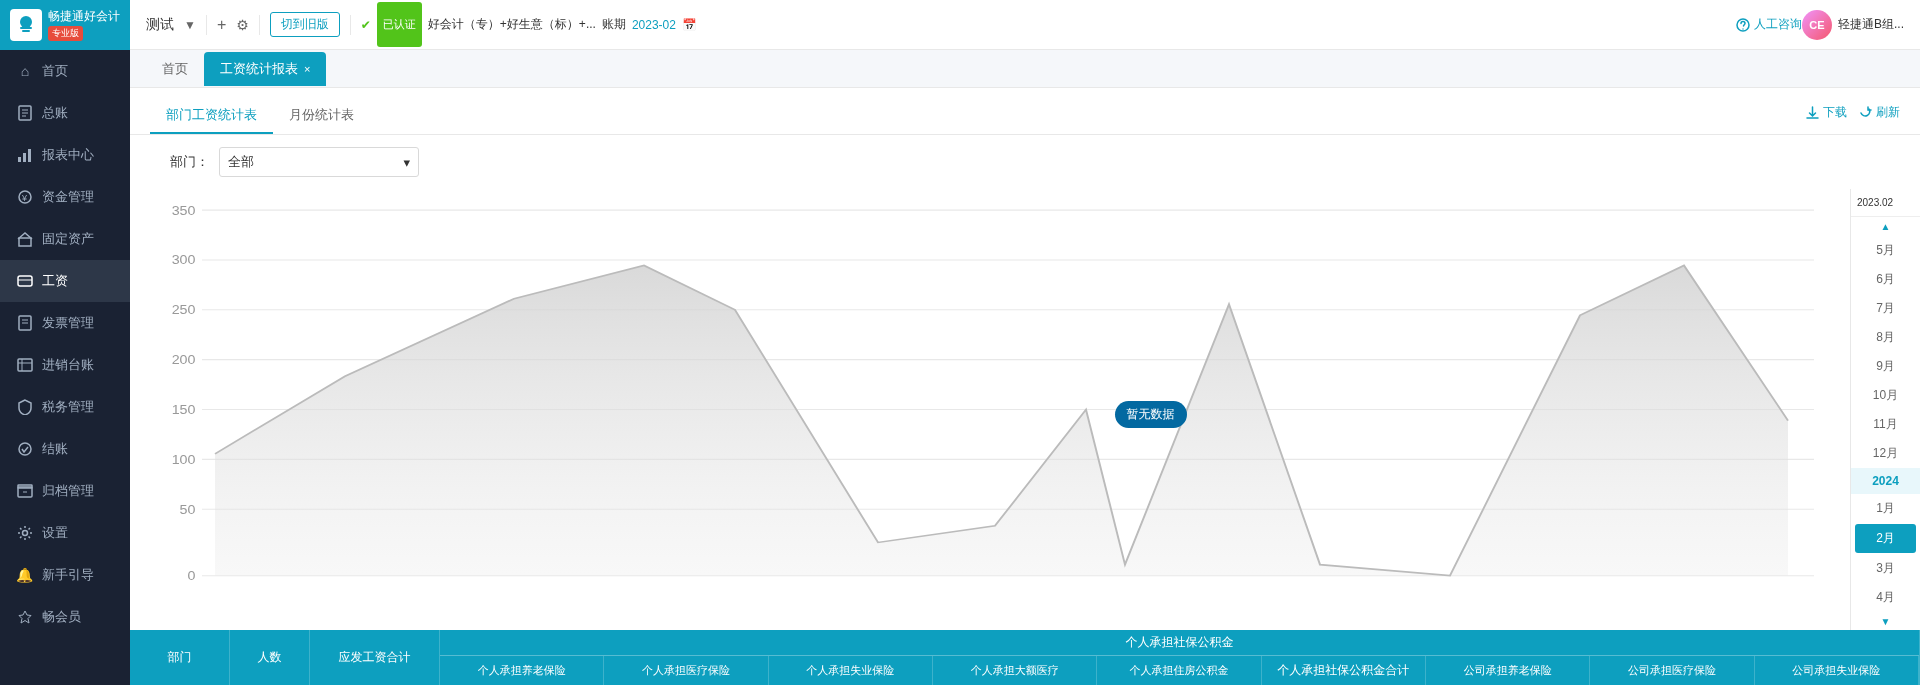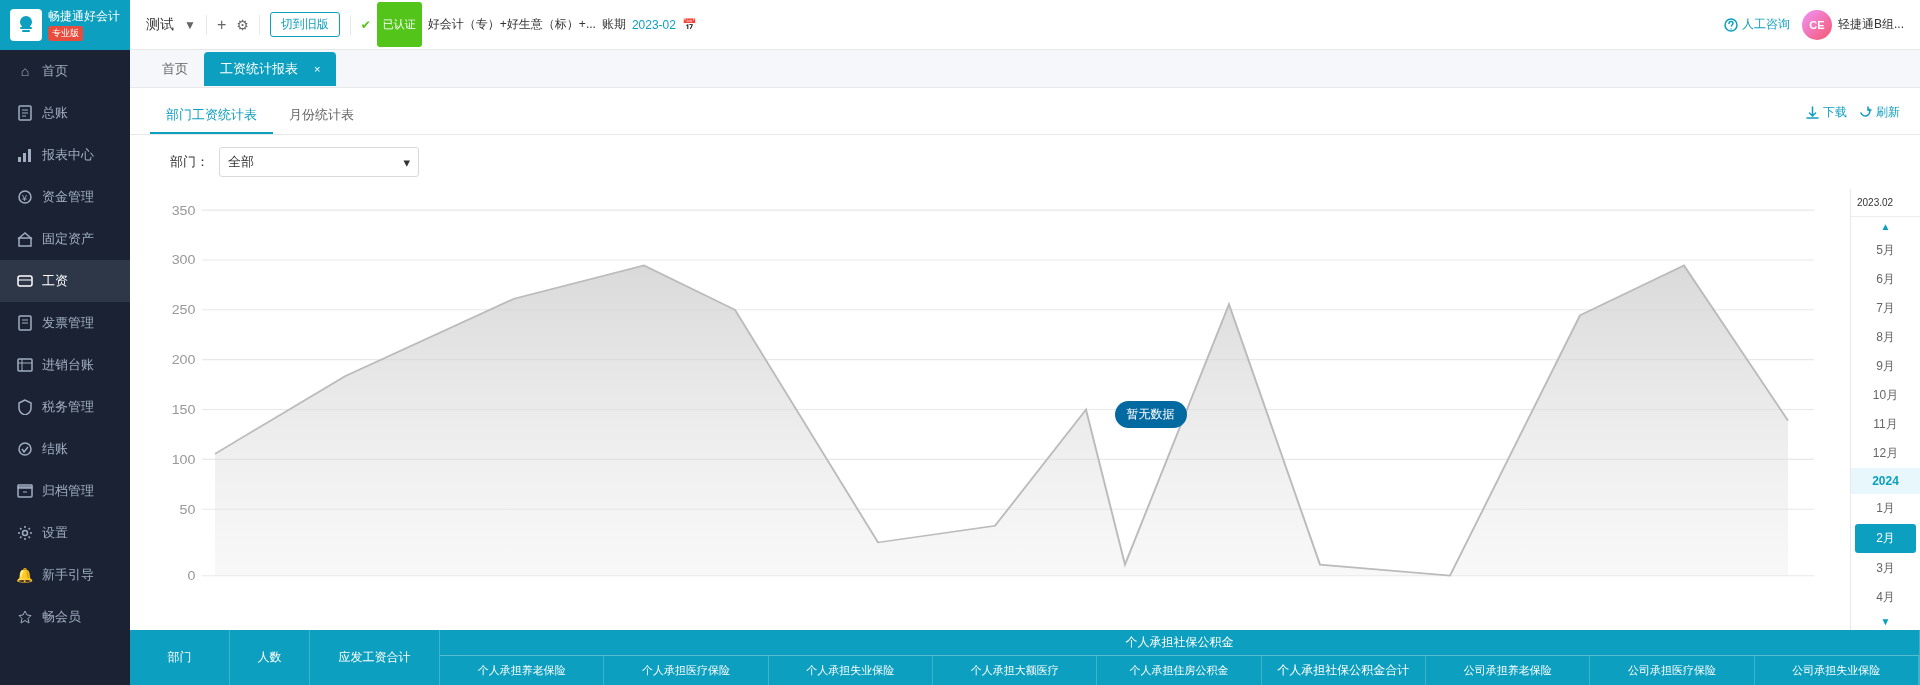--- a/index.html
+++ b/index.html
@@ -118,21 +118,20 @@
       color: white;
       padding: 15px 6px;
       border-radius: 3px;
       font-size: 11px;
       text-align: right;
     }
     .topbar-right {
       margin-left: auto;
       display: flex;
       align-items: center;
-      gap: 12px;
     }
     .service-btn {
       display: flex;
       align-items: center;
       gap: 4px;
       color: #0d9fbf;
       font-size: 12px;
       cursor: pointer;
     }
     .user-avatar {
@@ -165,21 +164,21 @@
       font-size: 13px;
       color: #666;
       cursor: pointer;
       border-radius: 4px 4px 0 0;
     }
     .tab-item.active {
       background: #0d9fbf;
       color: white;
       display: flex;
       align-items: center;
-      gap: 16px;
+      gap: 6px;
     }
     .tab-close { cursor: pointer; font-size: 11px; }
 
     
     .content-area {
       flex: 1;
       background: white;
       display: flex;
       flex-direction: column;
       overflow: hidden;

